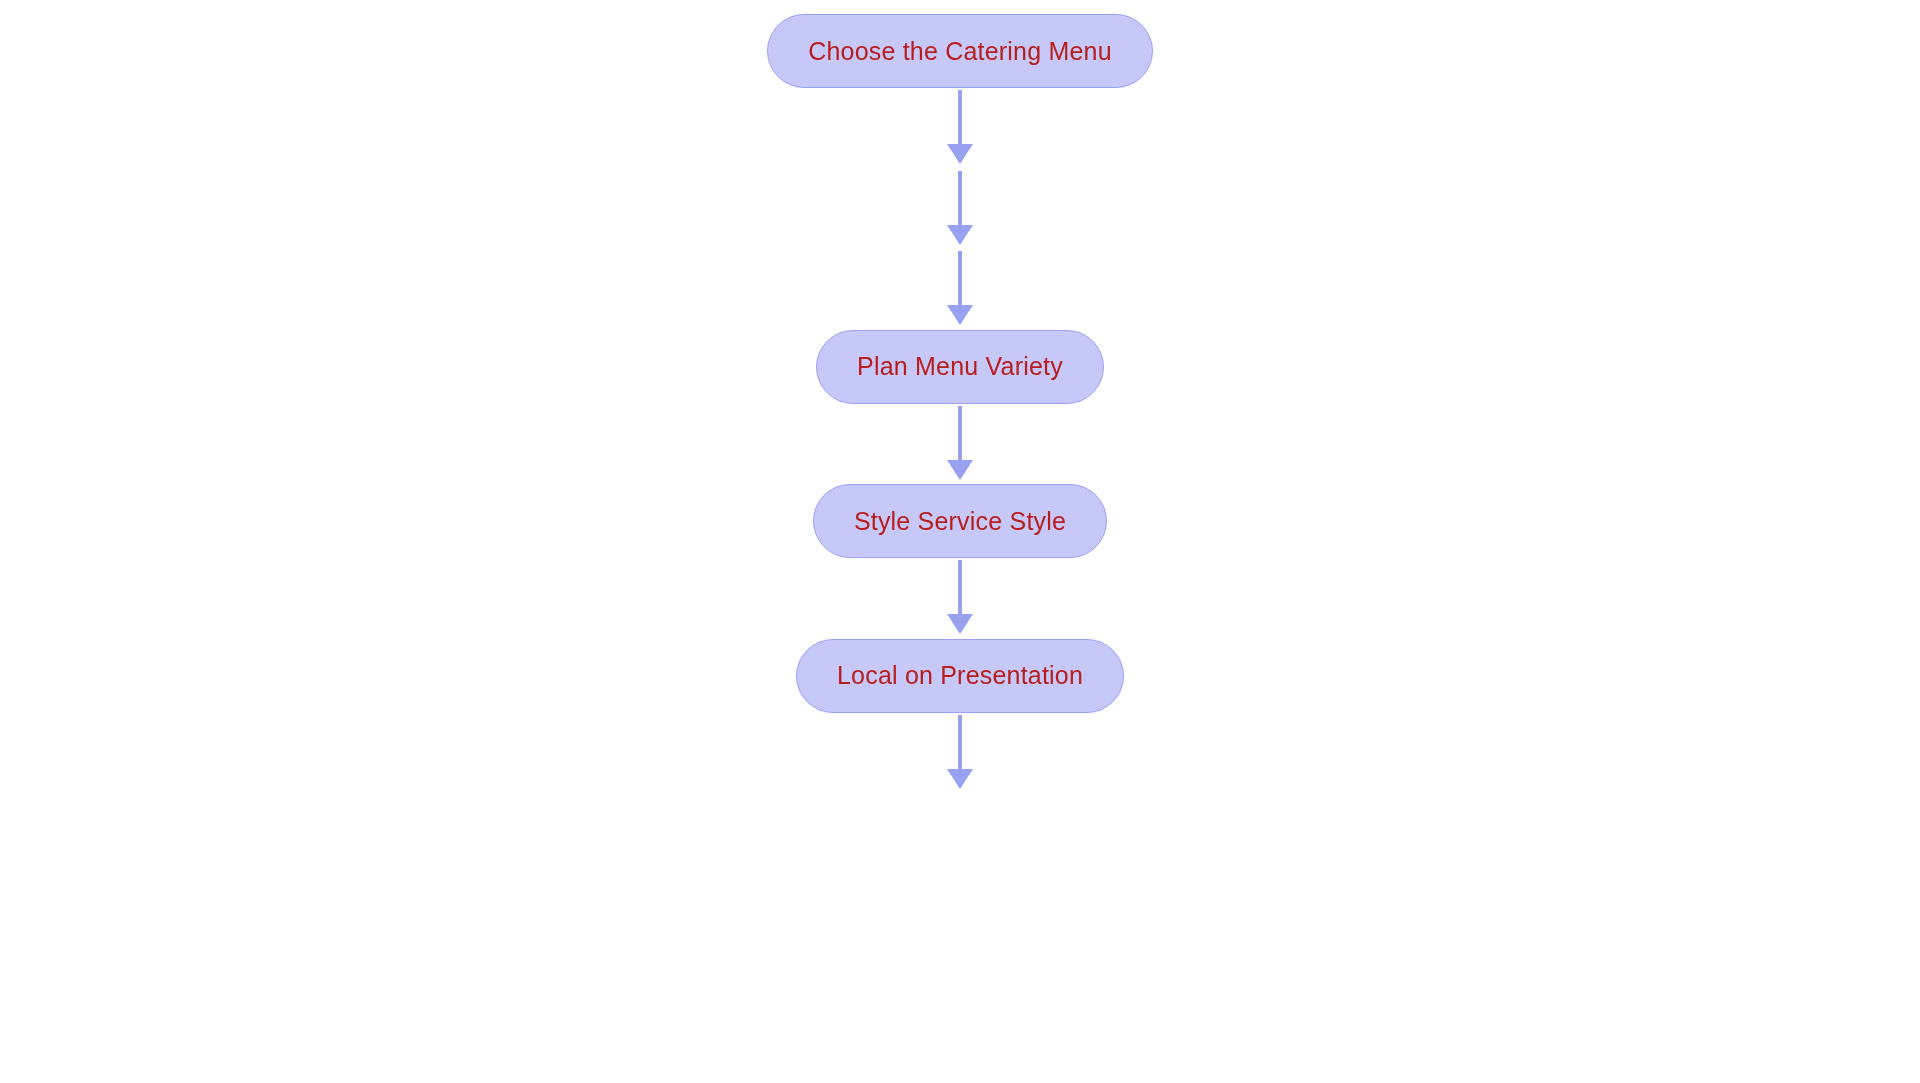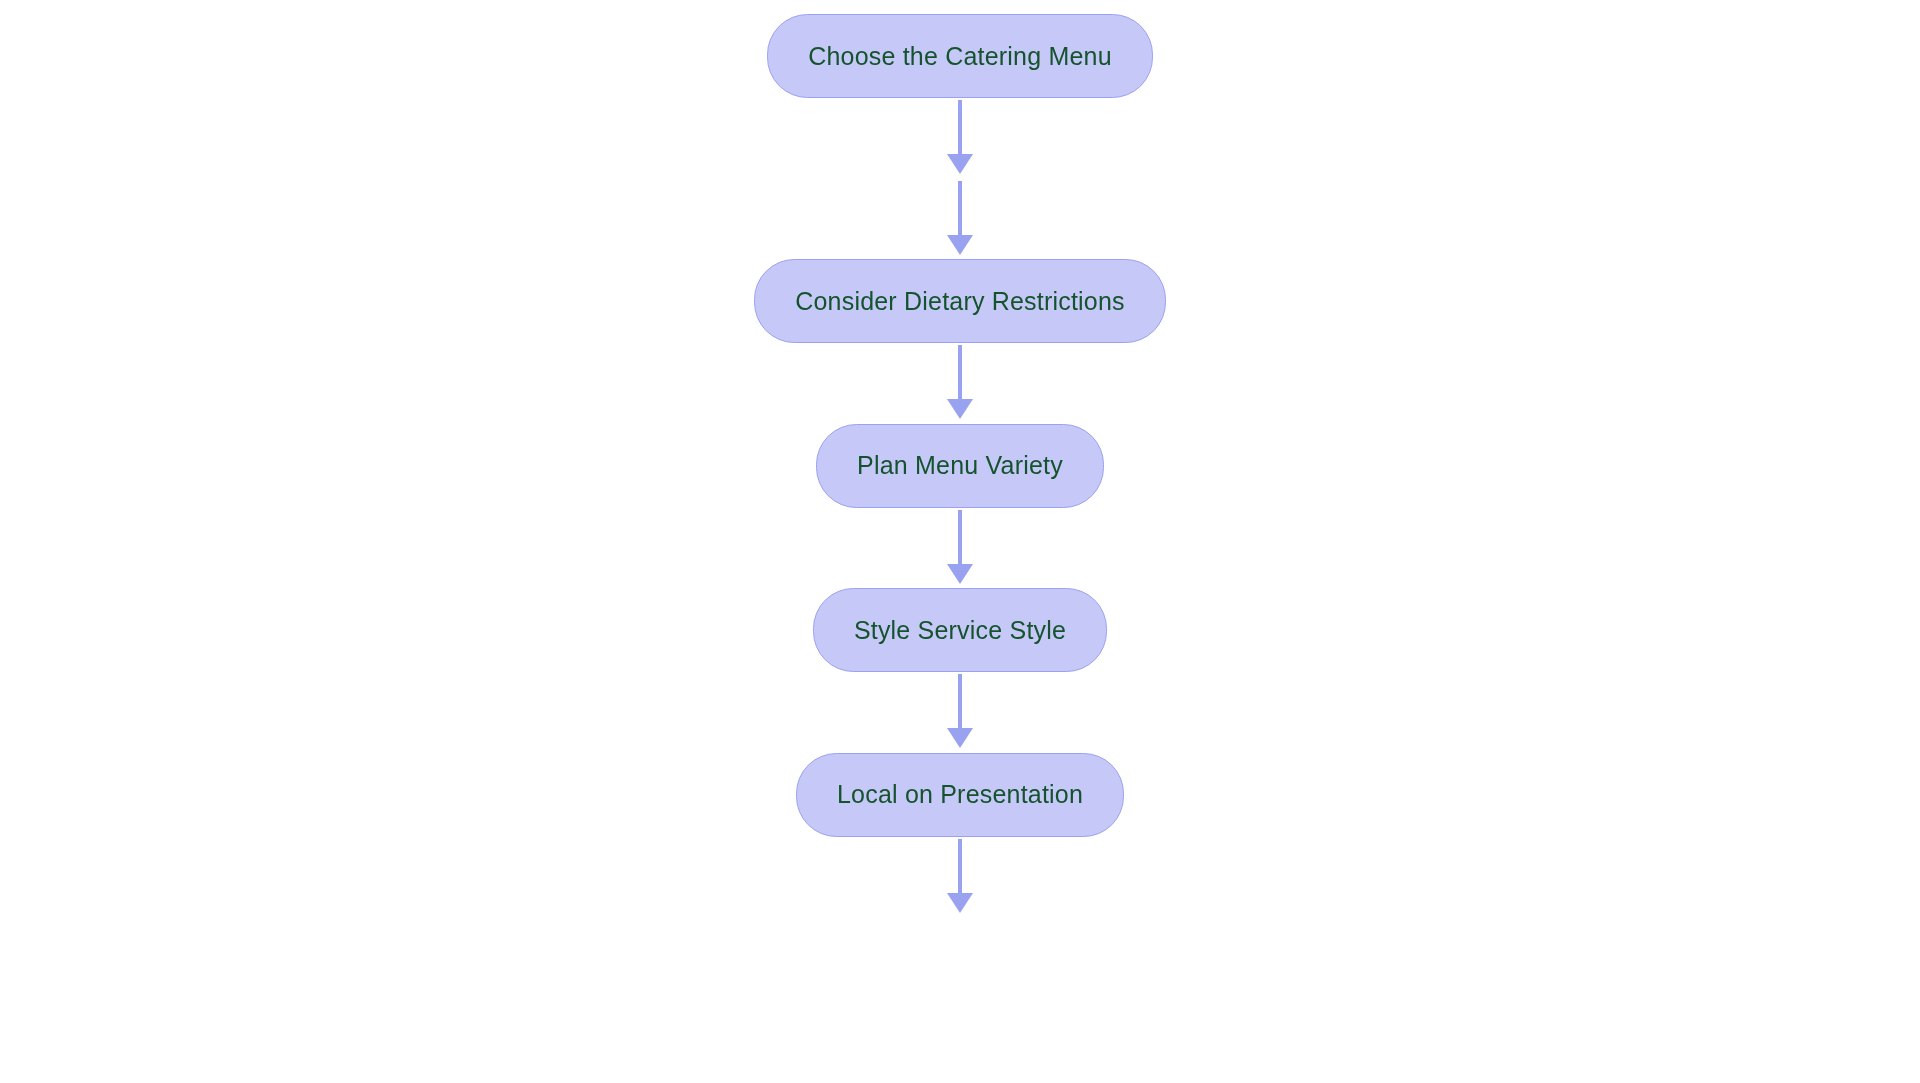--- a/index.html
+++ b/index.html
@@ -15,25 +15,25 @@
     overflow: hidden;
   }
   .flowchart {
     display: flex;
     flex-direction: column;
     align-items: center;
     padding-top: 14px;
   }
   .flow-node {
     box-sizing: border-box;
-    height: 84px;
+    height: 74px;
     border-radius: 40.5px;
     background: #c6c9f7;
     border: 1.5px solid #9aa1f0;
-    color: #14532d;
+    color: #b91c1c;
     font-size: 25px;
     letter-spacing: 0.2px;
     display: flex;
     align-items: center;
     justify-content: center;
     padding: 0 40px;
     white-space: nowrap;
   }
   .connector {
     height: 80.5px;
@@ -71,23 +71,20 @@
       <div class="line"></div>
       <div class="arrowhead"></div>
     </div>
 
 
     <div class="connector">
       <div class="line"></div>
       <div class="arrowhead"></div>
     </div>
 
-    <div class="flow-node">
-      <span>Consider Dietary Restrictions</span>
-    </div>
 
     <div class="connector">
       <div class="line"></div>
       <div class="arrowhead"></div>
     </div>
 
     <div class="flow-node">
       <span>Plan Menu Variety</span>
     </div>
 

